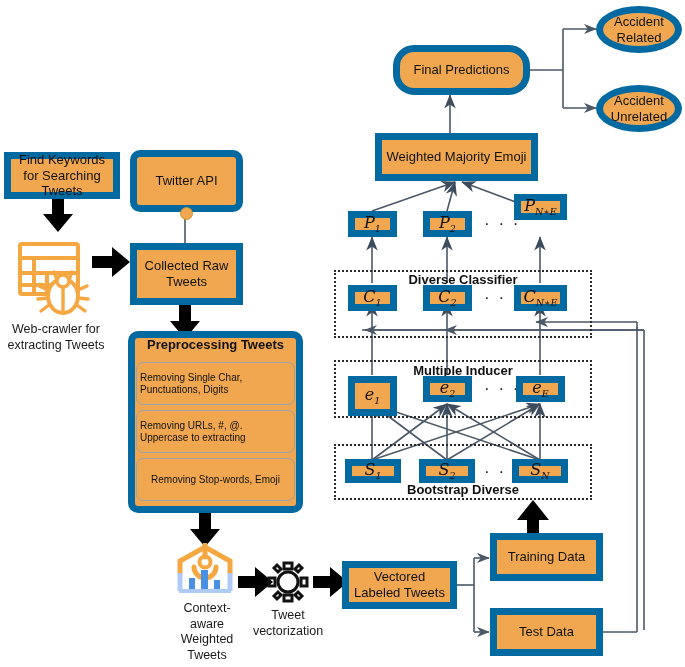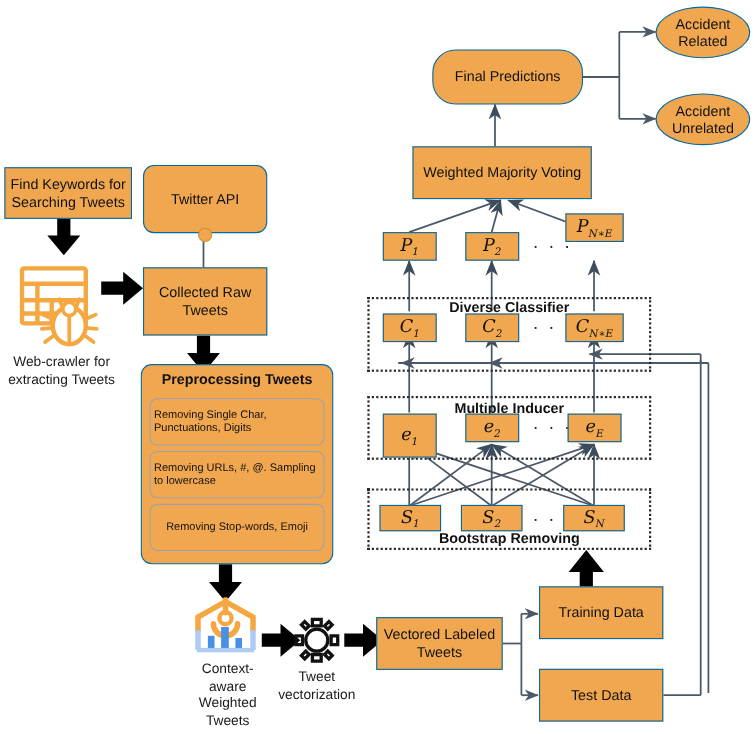--- a/index.html
+++ b/index.html
@@ -1,20 +1,20 @@
 <!DOCTYPE html>
 <html><head>
 <meta charset="utf-8">
 <style>
   html,body{margin:0;padding:0;background:#ffffff;}
   body{width:685px;height:667px;position:relative;overflow:hidden;
        font-family:"Liberation Sans",sans-serif;color:#1f1f1f;}
   #stage{position:absolute;left:0;top:0;width:685px;height:667px;}
   .node{position:absolute;box-sizing:border-box;background:#F0A74F;
-        border:1px solid #0369a1;display:flex;align-items:center;
+        border:7px solid #0369a1;display:flex;align-items:center;
         justify-content:center;text-align:center;font-size:13px;
         line-height:1.22;color:#111;padding:2px 4px;}
   .node.rounded{border-radius:10px;}
   .node.ellipse{border-radius:50%;}
   .subnode{position:absolute;box-sizing:border-box;background:#F0A74F;
         border:1px solid #9aa3ad;border-radius:7px;display:flex;
         align-items:center;justify-content:center;text-align:left;
         font-size:10px;line-height:1.2;color:#111;padding:1px 3px;}
   .sym{font-family:"DejaVu Serif",serif;font-style:italic;font-size:16px;}
   .sym sub{font-size:9.5px;font-style:italic;}
@@ -145,21 +145,21 @@
 
   <div class="node rounded" style="left:130px;top:150px;width:113px;height:62px;">Twitter API</div>
   <div style="position:absolute;left:180px;top:207px;width:11px;height:11px;
               border-radius:50%;background:#F0A74F;border:1px solid #c9922f;"></div>
   <div class="node" style="left:130px;top:243px;width:113px;height:62px;">Collected Raw Tweets</div>
 
   <div class="node rounded" style="left:128px;top:331px;width:175px;height:182px;display:block;
               padding:0;"></div>
   <div class="grouplabel" style="left:128px;top:337px;width:175px;">Preprocessing Tweets</div>
   <div class="subnode" style="left:136px;top:362px;width:159px;height:43px;">Removing Single Char, Punctuations, Digits</div>
-  <div class="subnode" style="left:136px;top:410px;width:159px;height:43px;">Removing URLs, #, @. Sampling to lowercase</div>
+  <div class="subnode" style="left:136px;top:410px;width:159px;height:43px;">Removing URLs, #, @. Uppercase to extracting</div>
   <div class="subnode" style="left:136px;top:458px;width:159px;height:43px;">Removing Stop-words, Emoji</div>
 
   <div class="iconbox" style="left:172px;top:543px;width:66px;height:56px;">
     <svg width="66" height="56" viewBox="0 0 66 56">
       <g fill="none" stroke="#F5A742" stroke-width="5" stroke-linecap="round">
         <path d="M33,2 v12"></path>
         <path d="M8,30 V18 L33,4 L58,18 v12"></path>
         <path d="M22,24 a11,11 0 0 0 22,0" stroke="#F5A742"></path>
       </g>
       <circle cx="33" cy="19" r="5.5" fill="none" stroke="#F5A742" stroke-width="4"></circle>
@@ -192,21 +192,21 @@
       </g>
     </svg>
   </div>
   <div class="caption" style="left:248px;top:608px;width:80px;">Tweet vectorization</div>
 
   <div class="node" style="left:490px;top:533px;width:113px;height:48px;">Training Data</div>
   <div class="node" style="left:342px;top:561px;width:115px;height:48px;">Vectored Labeled Tweets</div>
   <div class="node" style="left:490px;top:608px;width:113px;height:48px;">Test Data</div>
 
   <div class="dotbox" style="left:334px;top:444px;width:258px;height:56px;"></div>
-  <div class="grouplabel" style="left:334px;top:482px;width:258px;">Bootstrap Removing</div>
+  <div class="grouplabel" style="left:334px;top:482px;width:258px;">Bootstrap Diverse</div>
 
   <div class="dotbox" style="left:334px;top:360px;width:258px;height:58px;"></div>
   <div class="grouplabel" style="left:334px;top:363px;width:258px;">Multiple Inducer</div>
 
   <div class="dotbox" style="left:334px;top:270px;width:258px;height:68px;"></div>
   <div class="grouplabel" style="left:334px;top:272px;width:258px;">Diverse Classifier</div>
 
   <div class="node" style="left:345px;top:459px;width:56px;height:24px;">
     <span class="sym">
       <span>S</span><sub>1</sub></span>
@@ -256,18 +256,18 @@
   <div class="node" style="left:423px;top:211px;width:49px;height:26px;">
     <span class="sym">
       <span>P</span><sub>2</sub></span>
   </div>
   <div class="dots" style="left:484px;top:214px;">· · ·</div>
   <div class="node" style="left:514px;top:194px;width:53px;height:26px;">
     <span class="sym">
       <span>P</span><sub>N∗E</sub></span>
   </div>
 
-  <div class="node" style="left:375px;top:133px;width:163px;height:48px;">Weighted Majority Voting</div>
+  <div class="node" style="left:375px;top:133px;width:163px;height:48px;">Weighted Majority Emoji</div>
   <div class="node" style="left:393px;top:45px;width:137px;height:50px;border-radius:21px;">Final Predictions</div>
   <div class="node ellipse" style="left:596px;top:6px;width:86px;height:47px;">Accident Related</div>
   <div class="node ellipse" style="left:596px;top:85px;width:86px;height:47px;">Accident Unrelated</div>
 
 </div>
 
 </body></html>

